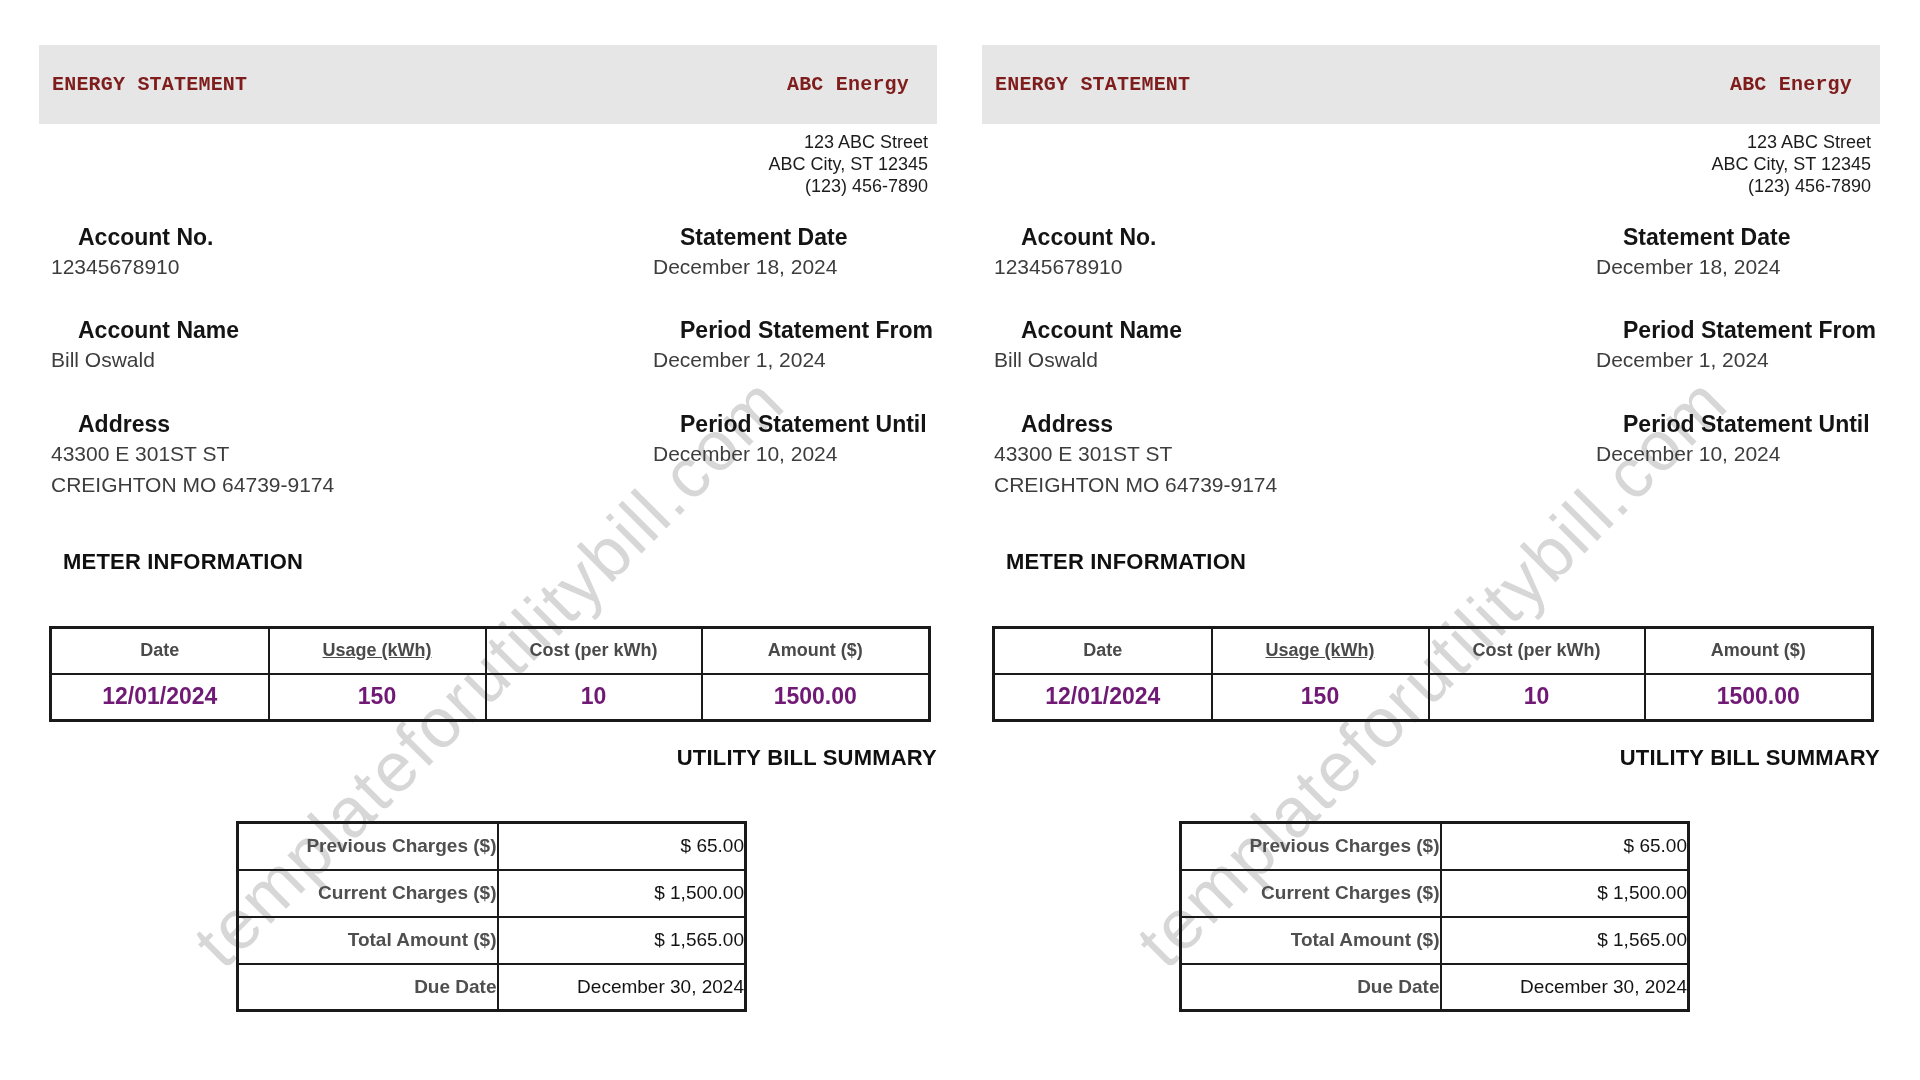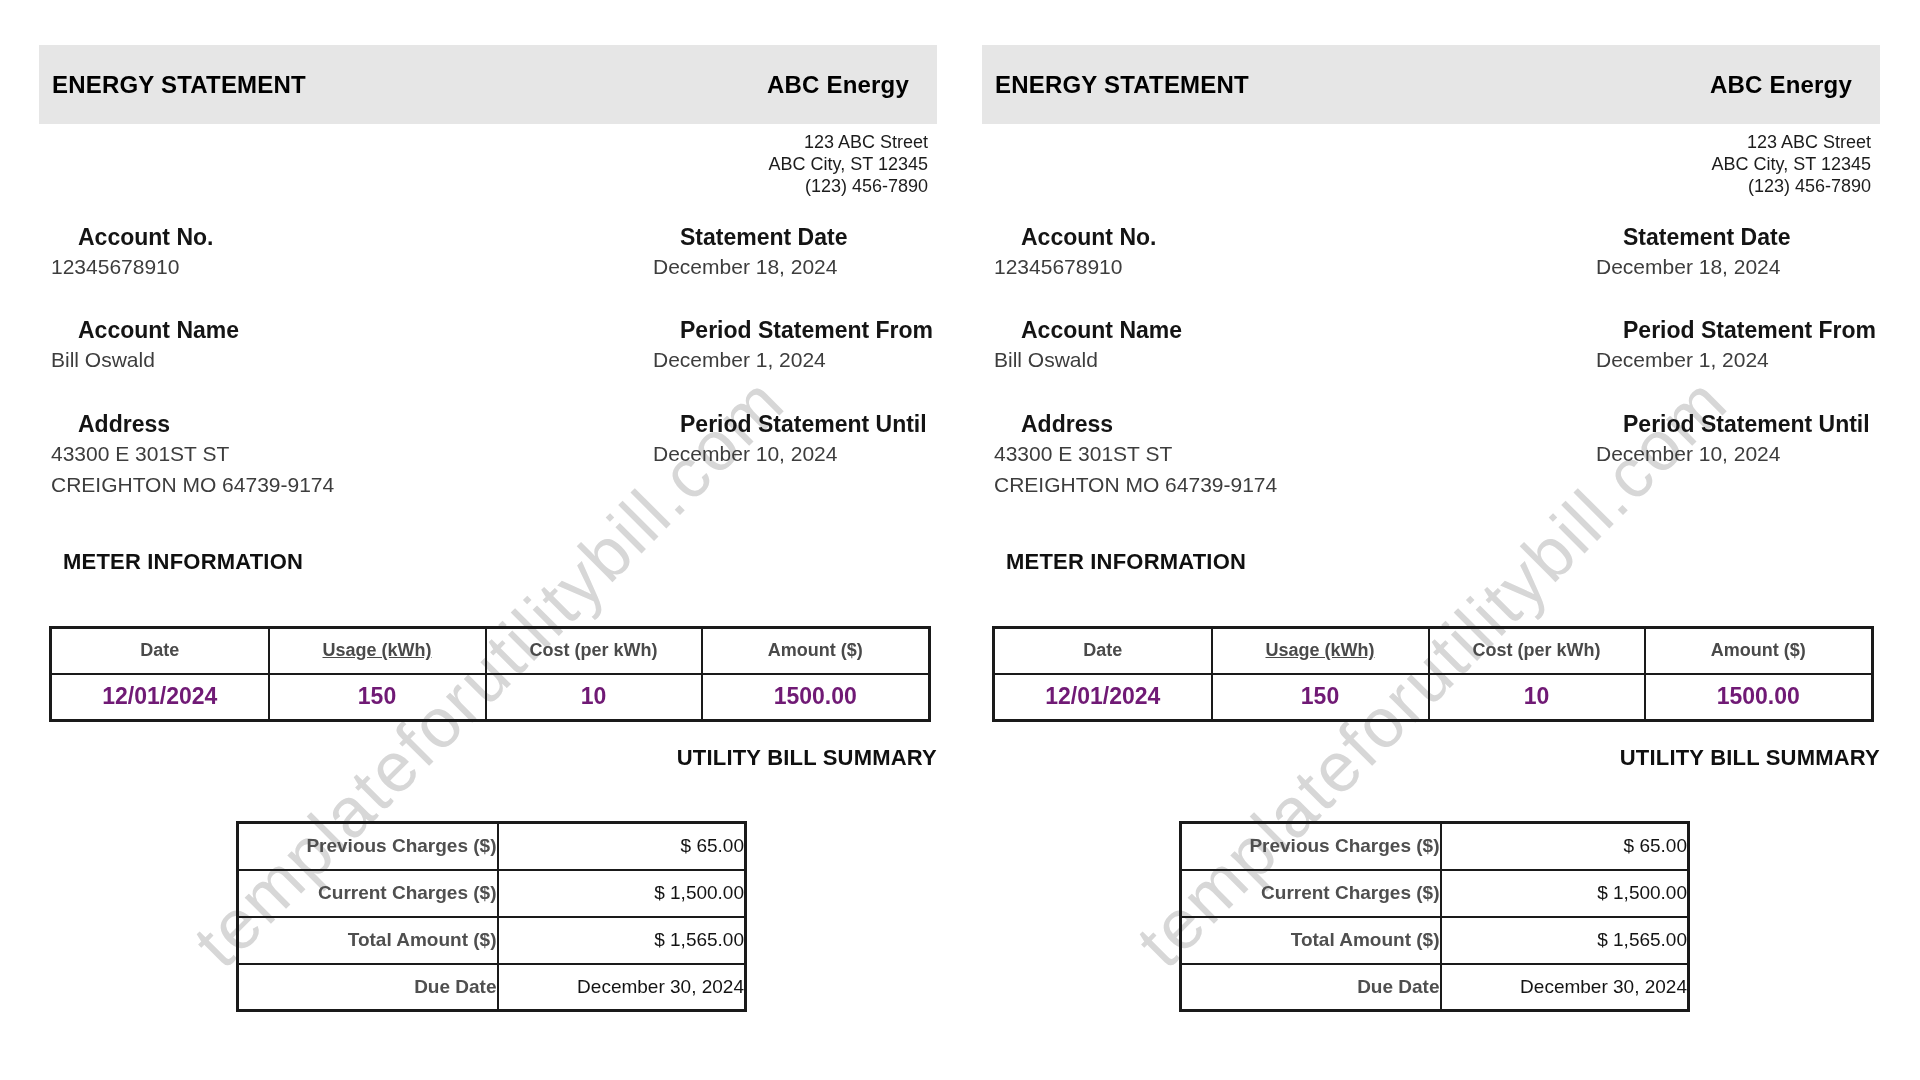--- a/index.html
+++ b/index.html
@@ -47,24 +47,25 @@
     margin-top: 45px;
     height: 79px;
     background: #e6e6e6;
     display: flex;
     align-items: center;
     justify-content: space-between;
     padding: 0 28px 0 13px;
     box-sizing: border-box;
   }
   .doc-title, .company-name {
-    font-size: 24px;
-    font-weight: 700;
-    color: #000000;
+    font-size: 20px;
+    font-weight: 700;
+    color: #7f1d1d;
     letter-spacing: 0.2px;
+    font-family: Liberation Mono, monospace;
   }
 
   .company-address {
     margin-top: 7px;
     padding-right: 9px;
     text-align: right;
     font-size: 18px;
     line-height: 22px;
     color: #1c1c1c;
   }

